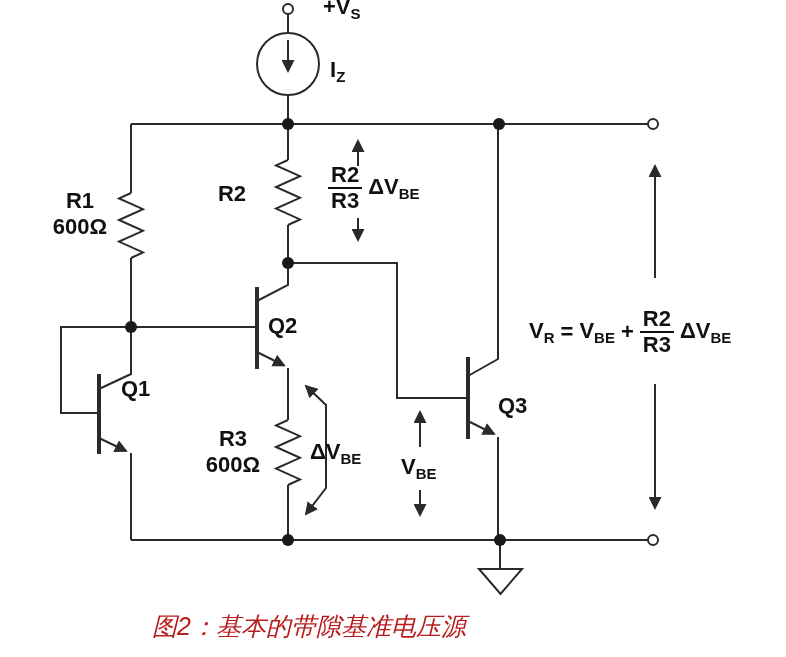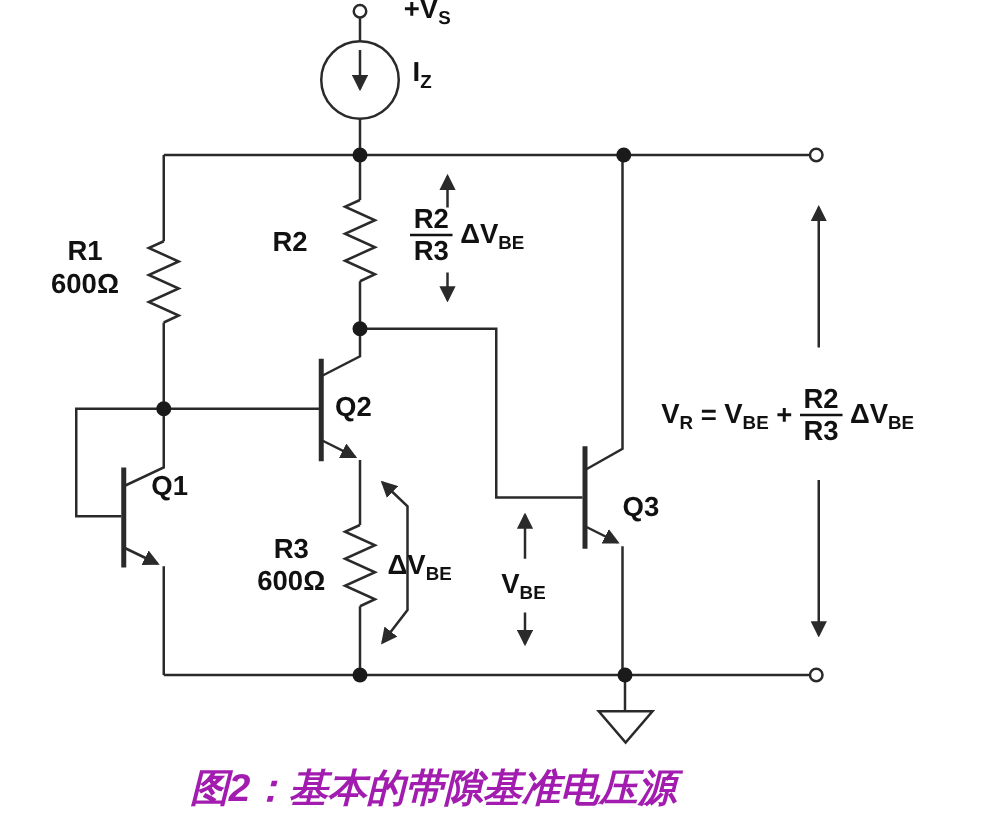--- a/index.html
+++ b/index.html
@@ -8,21 +8,21 @@
     font-family:"Liberation Sans","DejaVu Sans",sans-serif;color:#111111;overflow:hidden;
   }
   svg.circuit{position:absolute;left:0;top:0;}
   .lbl{position:absolute;font-weight:700;font-size:22px;line-height:26px;color:#111;white-space:nowrap;}
   .center{text-align:center;}
   .row{position:absolute;display:flex;align-items:center;gap:6px;font-weight:700;font-size:22px;color:#111;white-space:nowrap;}
   .sb{font-size:15px;vertical-align:-5px;}
   .frac{display:inline-flex;flex-direction:column;align-items:center;line-height:24px;}
   .frac .num{padding:0 3px;}
   .frac .den{border-top:2.5px solid #111;padding:0 3px;}
-  .caption{position:absolute;font-weight:700;font-style:italic;font-size:31px;color:#a21caf;white-space:nowrap;}
+  .caption{position:absolute;font-weight:400;font-style:italic;font-size:25px;color:#b91c1c;white-space:nowrap;}
 </style>
 </head>
 <body>
 
 <div class="stage">
 
   <svg class="circuit" width="786" height="657" viewBox="0 0 786 657">
     <defs>
       <marker id="ah" viewBox="0 0 10 10" refX="8.5" refY="5" markerWidth="6.5" markerHeight="6.5" orient="auto-start-reverse">
         <path d="M0,0 L10,5 L0,10 Z" fill="#2a2a2a"></path>
@@ -89,23 +89,23 @@
 
     <g fill="#ffffff" stroke="#2a2a2a" stroke-width="2">
       <circle cx="288" cy="9" r="5"></circle>
       <circle cx="653" cy="124" r="5"></circle>
       <circle cx="653" cy="540" r="5"></circle>
     </g>
   </svg>
 
   <div class="lbl" style="left:323px;top:-6px"><span>+V</span><span class="sb">S</span></div>
 
-  <div class="lbl" style="left:330px;top:45px"><span>I</span><span class="sb">Z</span></div>
+  <div class="lbl" style="left:330px;top:57px"><span>I</span><span class="sb">Z</span></div>
 
-  <div class="lbl center" style="left:26px;top:188px;width:84px">
+  <div class="lbl center" style="left:38px;top:188px;width:84px">
     <div>R1</div>
     <div>600Ω</div>
   </div>
 
   <div class="lbl center" style="left:190px;top:181px;width:84px">
     <div>R2</div>
   </div>
 
   <div class="lbl center" style="left:191px;top:426px;width:84px">
     <div>R3</div>

